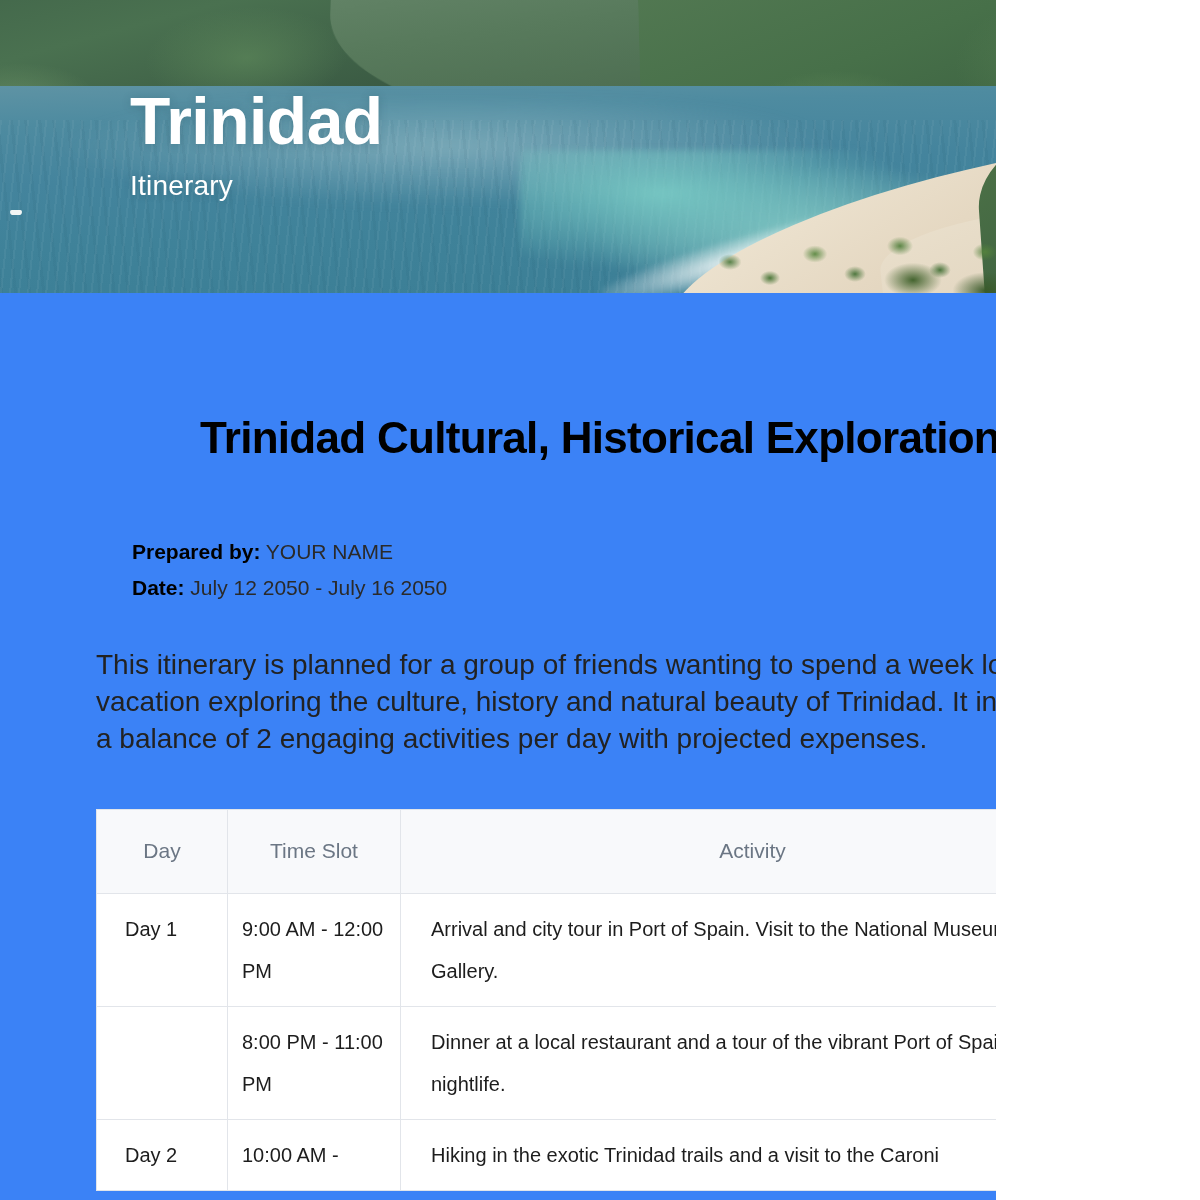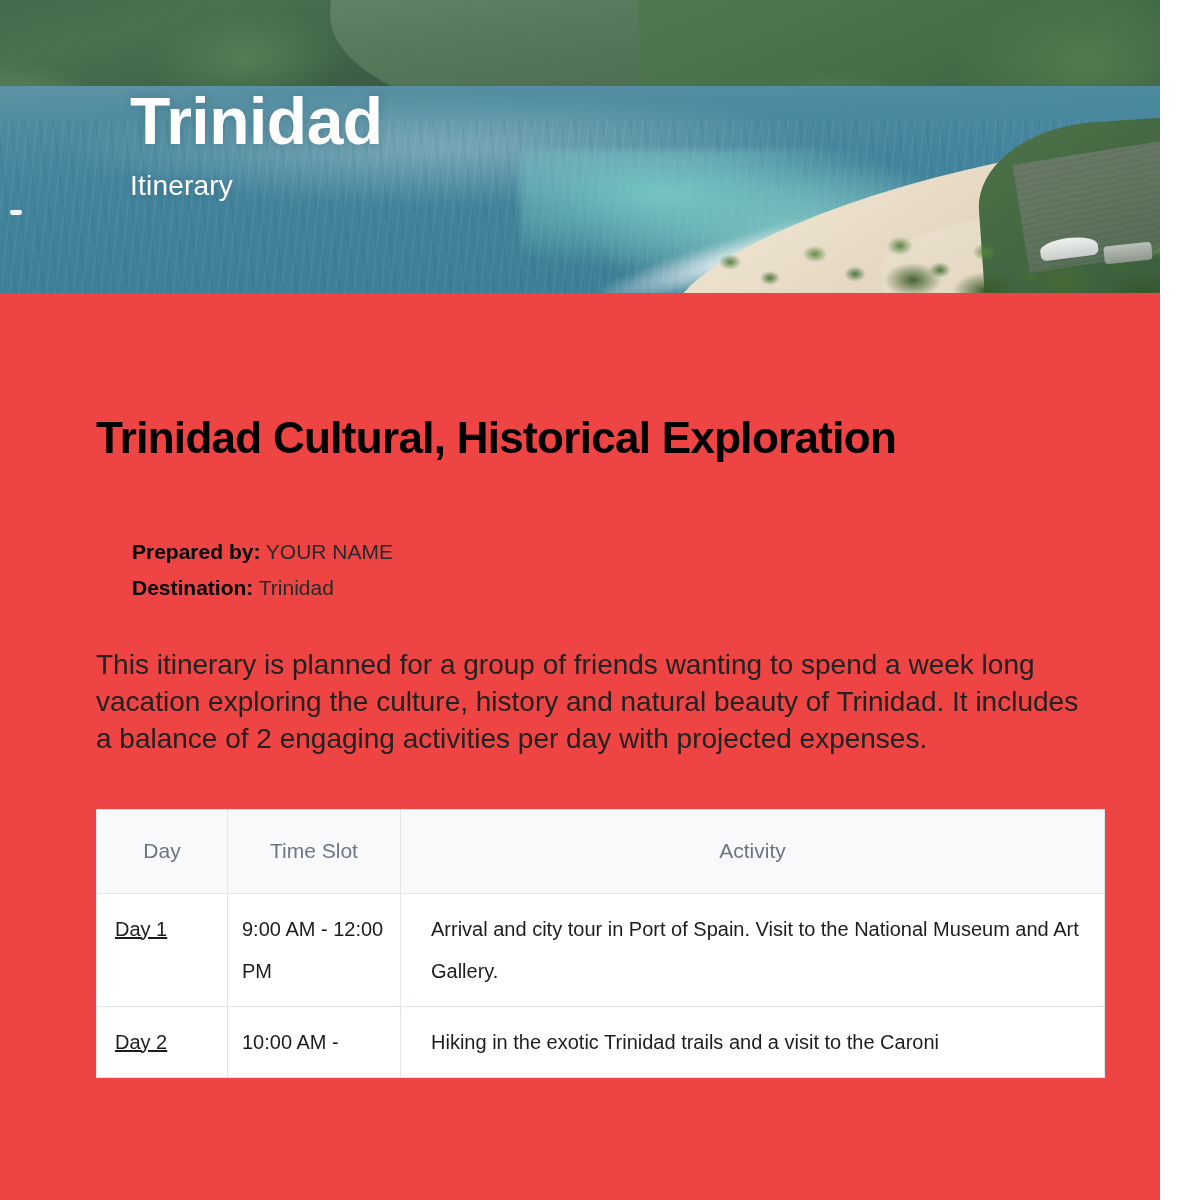--- a/index.html
+++ b/index.html
@@ -8,23 +8,23 @@
     width: 1200px;
     height: 1200px;
     overflow: hidden;
     background: #ffffff;
     font-family: "Liberation Sans", sans-serif;
     -webkit-font-smoothing: antialiased;
   }
 
   .page {
     position: relative;
-    width: 1160px;
+    width: 996px;
     height: 1200px;
-    background: #ef4444;
+    background: #3b82f6;
     overflow: hidden;
   }
 
   
   .hero {
     position: relative;
     width: 1200px;
     height: 293px;
     overflow: hidden;
     background: #4a90a4;
@@ -245,21 +245,21 @@
 
   
   .content {
     position: relative;
     width: 1200px;
     padding: 0 96px;
   }
 
   .doc-title {
     margin-top: 120px;
-    text-align: left;
+    text-align: center;
     font-size: 44px;
     font-weight: 700;
     color: #000000;
     letter-spacing: -0.7px;
     line-height: 1.15;
   }
 
   .meta {
     margin-top: 70px;
     font-size: 21px;
@@ -306,21 +306,21 @@
 
   table.itinerary tbody td {
     border: 1px solid #e2e5ea;
     font-size: 20px;
     line-height: 42px;
     color: #1d1d1d;
     vertical-align: top;
     padding: 14px 16px;
     background: #ffffff;
   }
-  table.itinerary tbody td.cell-day  { padding-left: 18px; text-decoration: underline; }
+  table.itinerary tbody td.cell-day  { padding-left: 28px; }
   table.itinerary tbody td.cell-time { padding-left: 14px; }
   table.itinerary tbody td.cell-act  { padding-left: 30px; padding-right: 22px; }
 </style>
 </head>
 <body>
 
 <div class="page">
 
   <div class="hero">
     <div class="hero-photo">
@@ -354,22 +354,22 @@
   <div class="content">
 
     <h1 class="doc-title">Trinidad Cultural, Historical Exploration</h1>
 
     <div class="meta">
       <div class="meta-row">
         <span class="meta-label">Prepared by:</span>
         <span class="meta-value">YOUR NAME</span>
       </div>
       <div class="meta-row">
-        <span class="meta-label">Destination:</span>
-        <span class="meta-value">Trinidad</span>
+        <span class="meta-label">Date:</span>
+        <span class="meta-value">July 12 2050 - July 16 2050</span>
       </div>
     </div>
 
     <p class="intro">This itinerary is planned for a group of friends wanting to spend a week long vacation exploring the culture, history and natural beauty of Trinidad. It includes a balance of 2 engaging activities per day with projected expenses.</p>
 
     <div class="table-wrap">
       <table class="itinerary">
         <colgroup>
           <col class="c-day">
             <col class="c-time">
@@ -382,20 +382,25 @@
             <th>Activity</th>
           </tr>
         </thead>
         <tbody>
           <tr>
             <td class="cell-day">Day 1</td>
             <td class="cell-time">9:00 AM - 12:00 PM</td>
             <td class="cell-act">Arrival and city tour in Port of Spain. Visit to the National Museum and Art Gallery.</td>
           </tr>
           <tr>
+            <td class="cell-day"></td>
+            <td class="cell-time">8:00 PM - 11:00 PM</td>
+            <td class="cell-act">Dinner at a local restaurant and a tour of the vibrant Port of Spain nightlife.</td>
+          </tr>
+          <tr>
             <td class="cell-day">Day 2</td>
             <td class="cell-time">10:00 AM -</td>
             <td class="cell-act">Hiking in the exotic Trinidad trails and a visit to the Caroni</td>
           </tr>
         </tbody>
       </table>
     </div>
 
   </div>
 </div>

